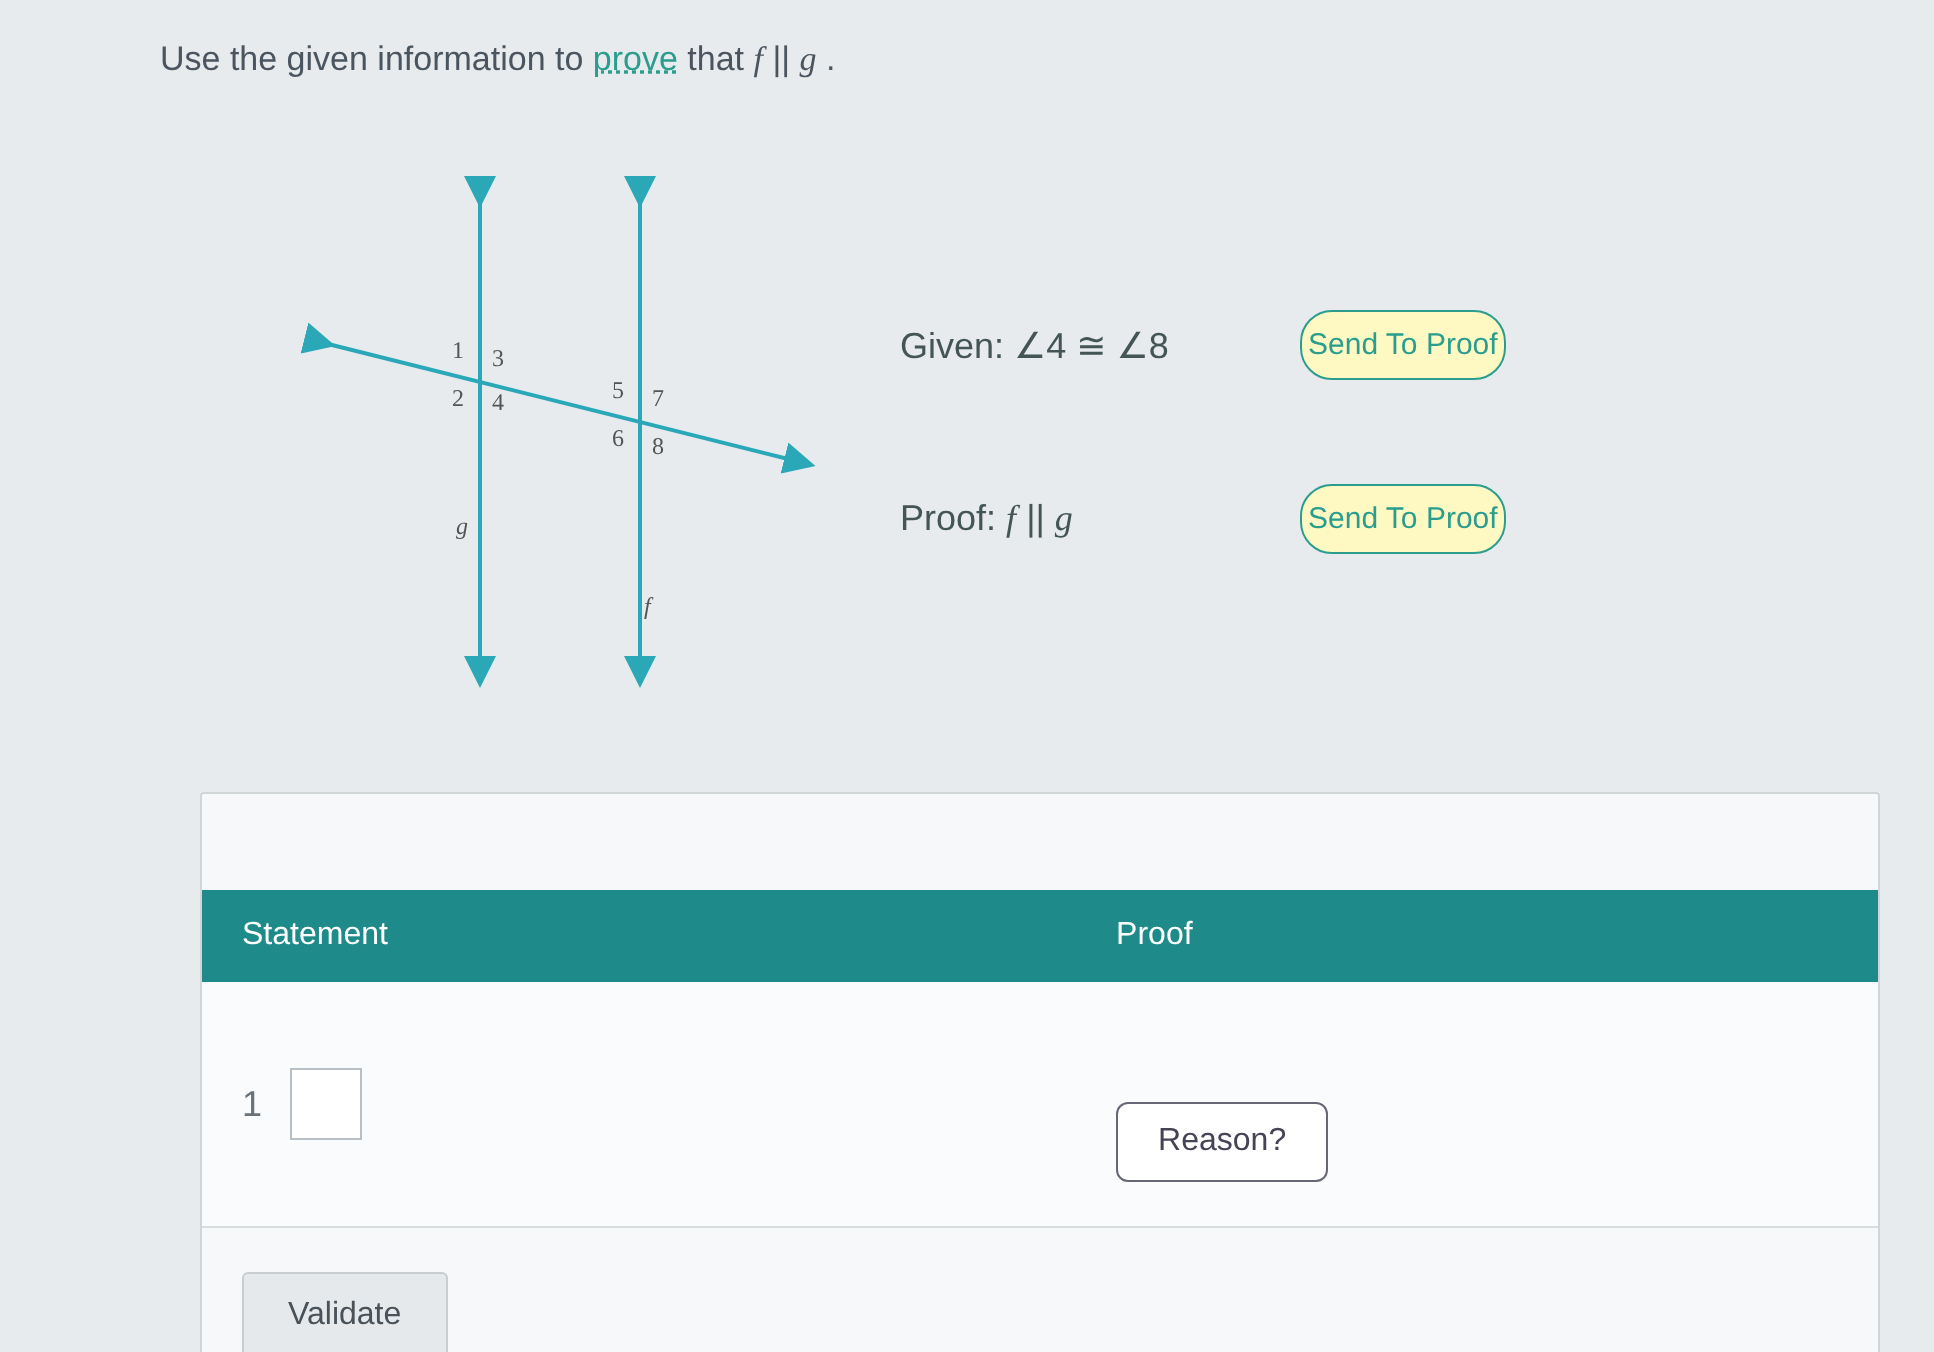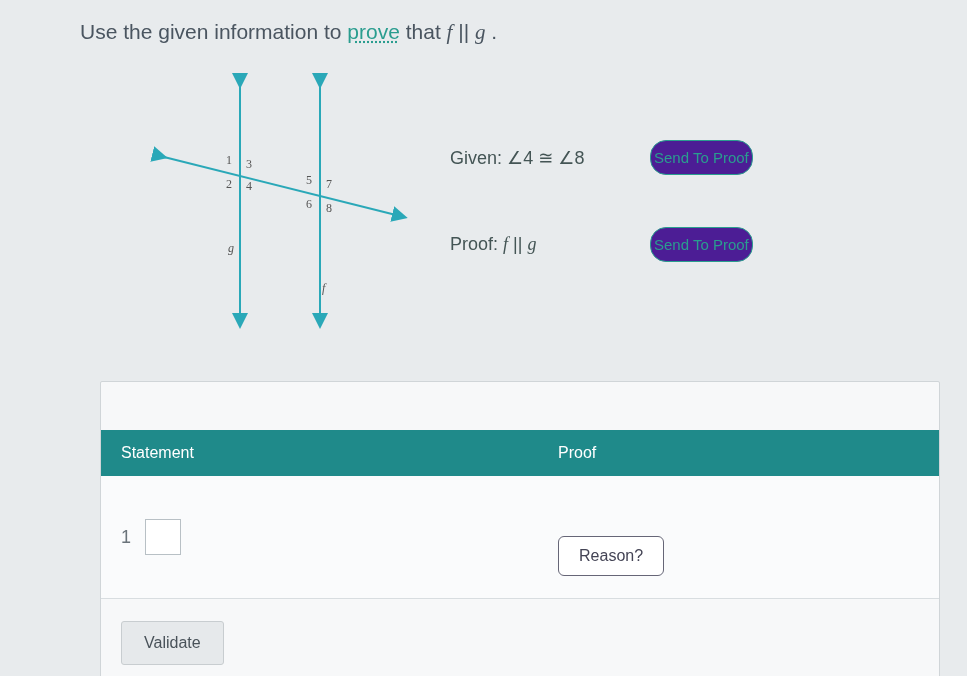--- a/index.html
+++ b/index.html
@@ -5,23 +5,23 @@
   * { box-sizing: border-box; margin: 0; padding: 0; }
   body {
     font-family: -apple-system, BlinkMacSystemFont, "Segoe UI", Arial, sans-serif;
     background: #e8ebed;
     width: 967px;
     height: 676px;
     padding: 20px 40px 0 80px;
     color: #3a4850;
   }
   .instruction {
-    font-size: 21px;
+    font-size: 17px;
     color: #4a5560;
-    margin-bottom: 16px;
+    margin-bottom: 36px;
   }
   .prove-link {
     color: #2a9d8f;
     text-decoration: underline dotted;
     cursor: pointer;
   }
   .math-italic { font-style: italic; font-family: 'Times New Roman', serif; }
   .content-row {
     display: flex;
     align-items: center;
@@ -43,21 +43,21 @@
     color: #455;
   }
   .given-row {
     display: flex;
     align-items: center;
     gap: 30px;
   }
   .given-text { min-width: 170px; }
   .send-btn {
     border: 1.5px solid #2a9d8f;
-    background: #4c1d95;
+    background: #fef9c3;
     color: #2a9d8f;
     border-radius: 16px;
     padding: 8px 3px;
     font-size: 15px;
     cursor: pointer;
   }
   .proof-table {
     width: 840px;
     margin-left: 20px;
     background: #f7f8f9;

